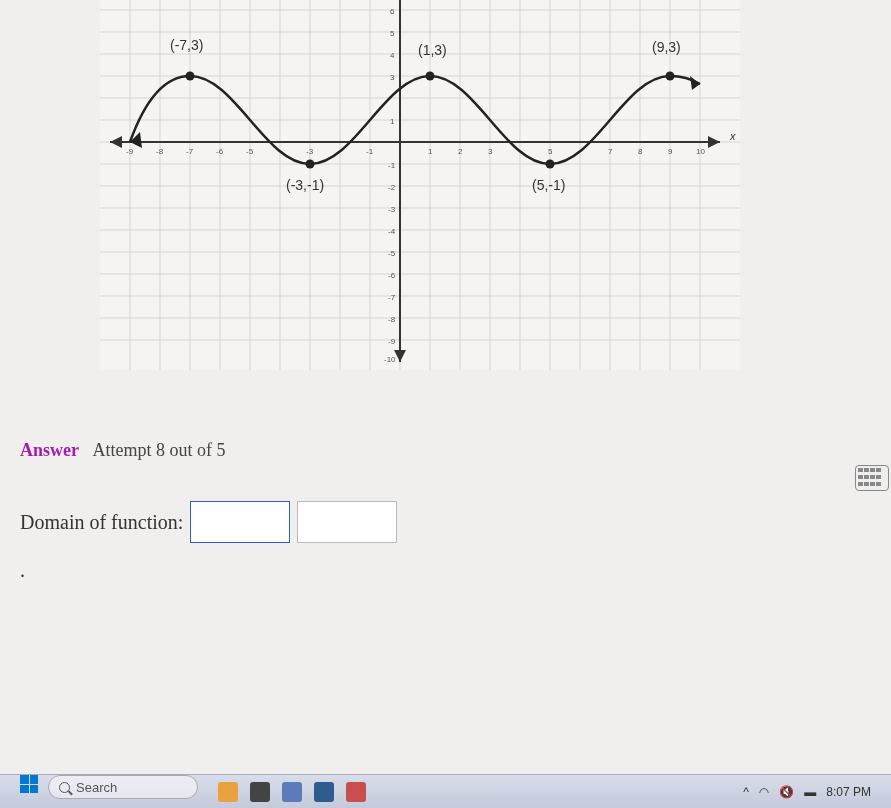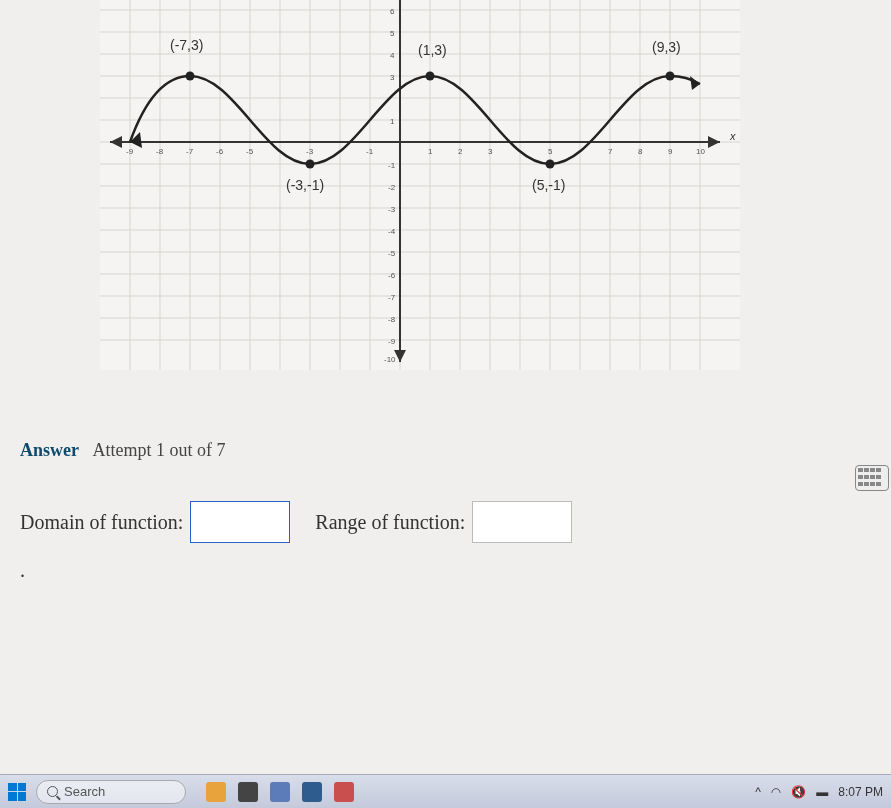--- a/index.html
+++ b/index.html
@@ -37,21 +37,21 @@
     fill: #333;
   }
   .answer-section {
     margin: 70px 20px 0 20px;
   }
   .answer-header {
     font-size: 18px;
     color: #444;
     margin-bottom: 40px;
   }
-  .answer-header b { font-weight: bold; color: #0c4a6e; }
+  .answer-header b { font-weight: bold; color: #a21caf; }
   .answer-row {
     display: flex;
     align-items: center;
     gap: 7px;
     margin-bottom: 34px;
     font-size: 20px;
     color: #333;
   }
   .text-input {
     border: 1.5px solid #2a5fd0;
@@ -109,22 +109,21 @@
   }
   .taskbar {
     position: absolute;
     bottom: 0;
     left: 0;
     right: 0;
     height: 34px;
     background: linear-gradient(#d8ddea, #c4cadb);
     border-top: 1px solid #aab;
     display: flex;
-    align-items: center;
-    padding: 0 8px;
+    padding: 0 20px;
     gap: 10px;
     font-family: Arial, sans-serif;
   }
   .win-icon {
     width: 18px; height: 18px;
     display: grid;
     grid-template-columns: 1fr 1fr;
     grid-template-rows: 1fr 1fr;
     gap: 1px;
   }
@@ -305,27 +304,26 @@
       <span></span>
     <span></span>
       <span></span>
       <span></span>
       <span></span>
   </div>
 
   <div class="answer-section">
     <div class="answer-header">
       <b>Answer</b>
-      &nbsp;&nbsp;<span>Attempt 1 out of 7</span>
+      &nbsp;&nbsp;<span>Attempt 8 out of 5</span>
     </div>
 
     <div class="answer-row">
       <span>Domain of function:</span>
       <input class="text-input" value="" style="">
-      <span style="margin-left:18px">Range of function:</span>
       <input class="text-input gray" value="" style="">
     </div>
 
 
     <div class="answer-row" style="margin-top:-18px; margin-bottom:16px;">
       <span class="period">.</span>
     </div>
 
   </div>
 

